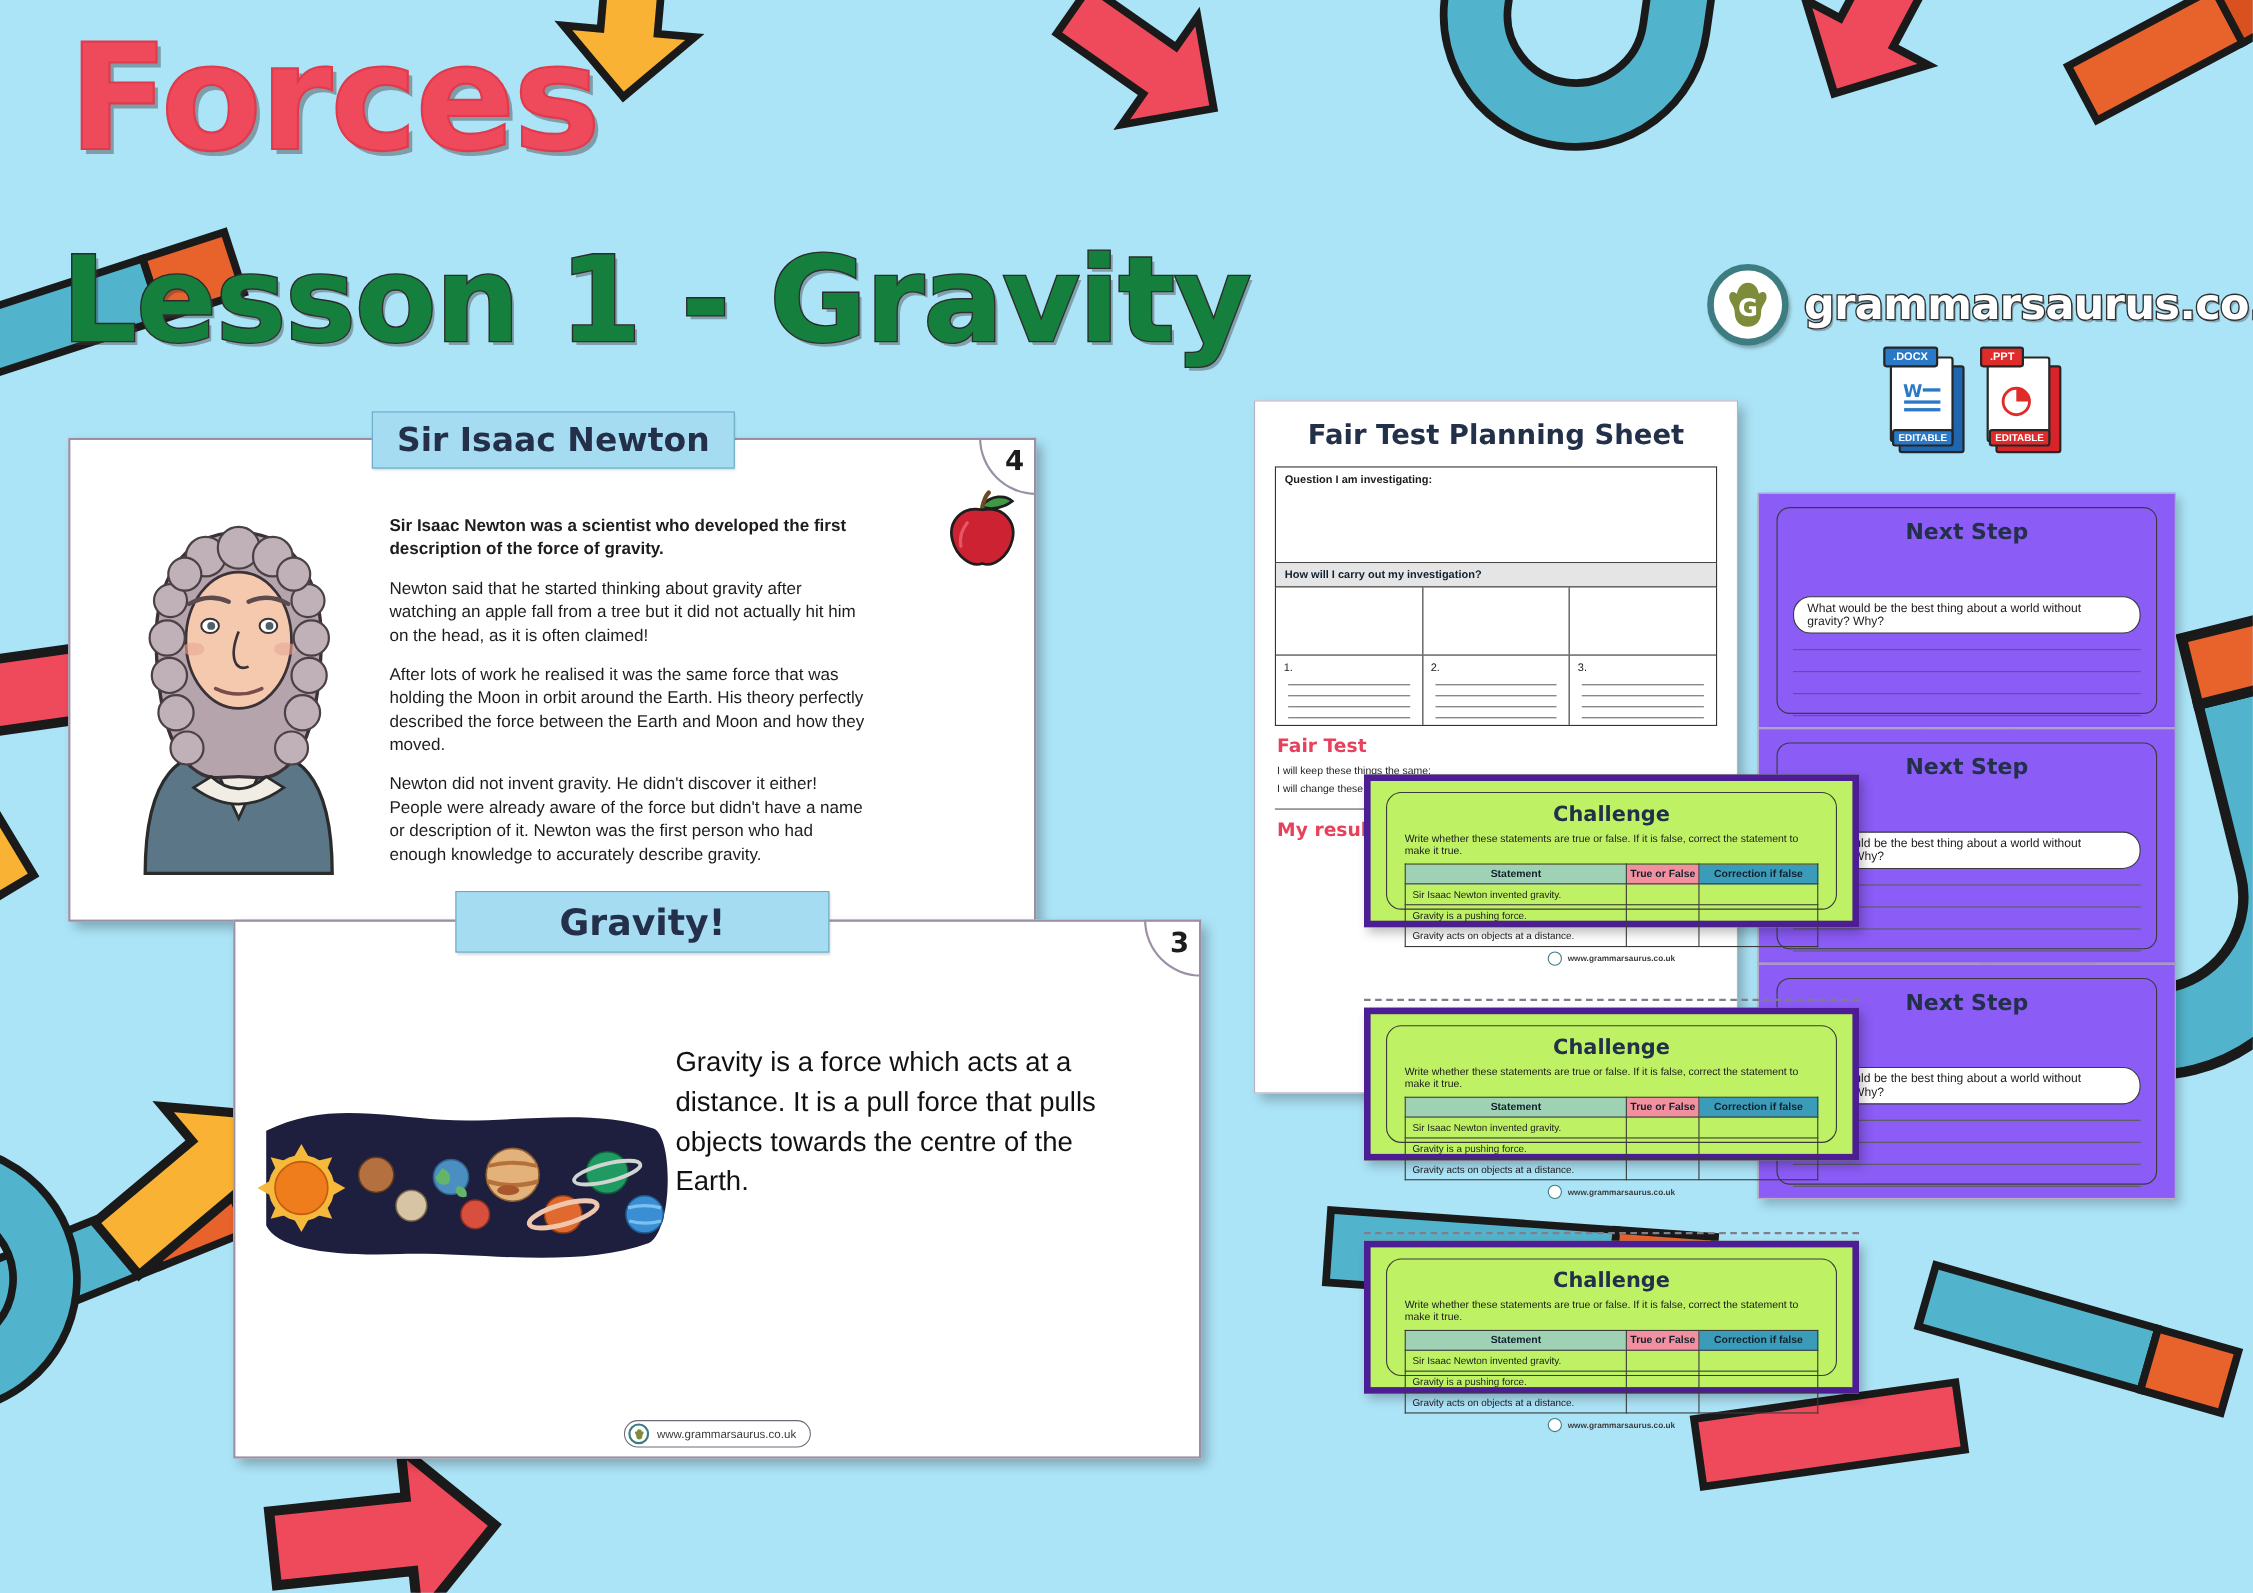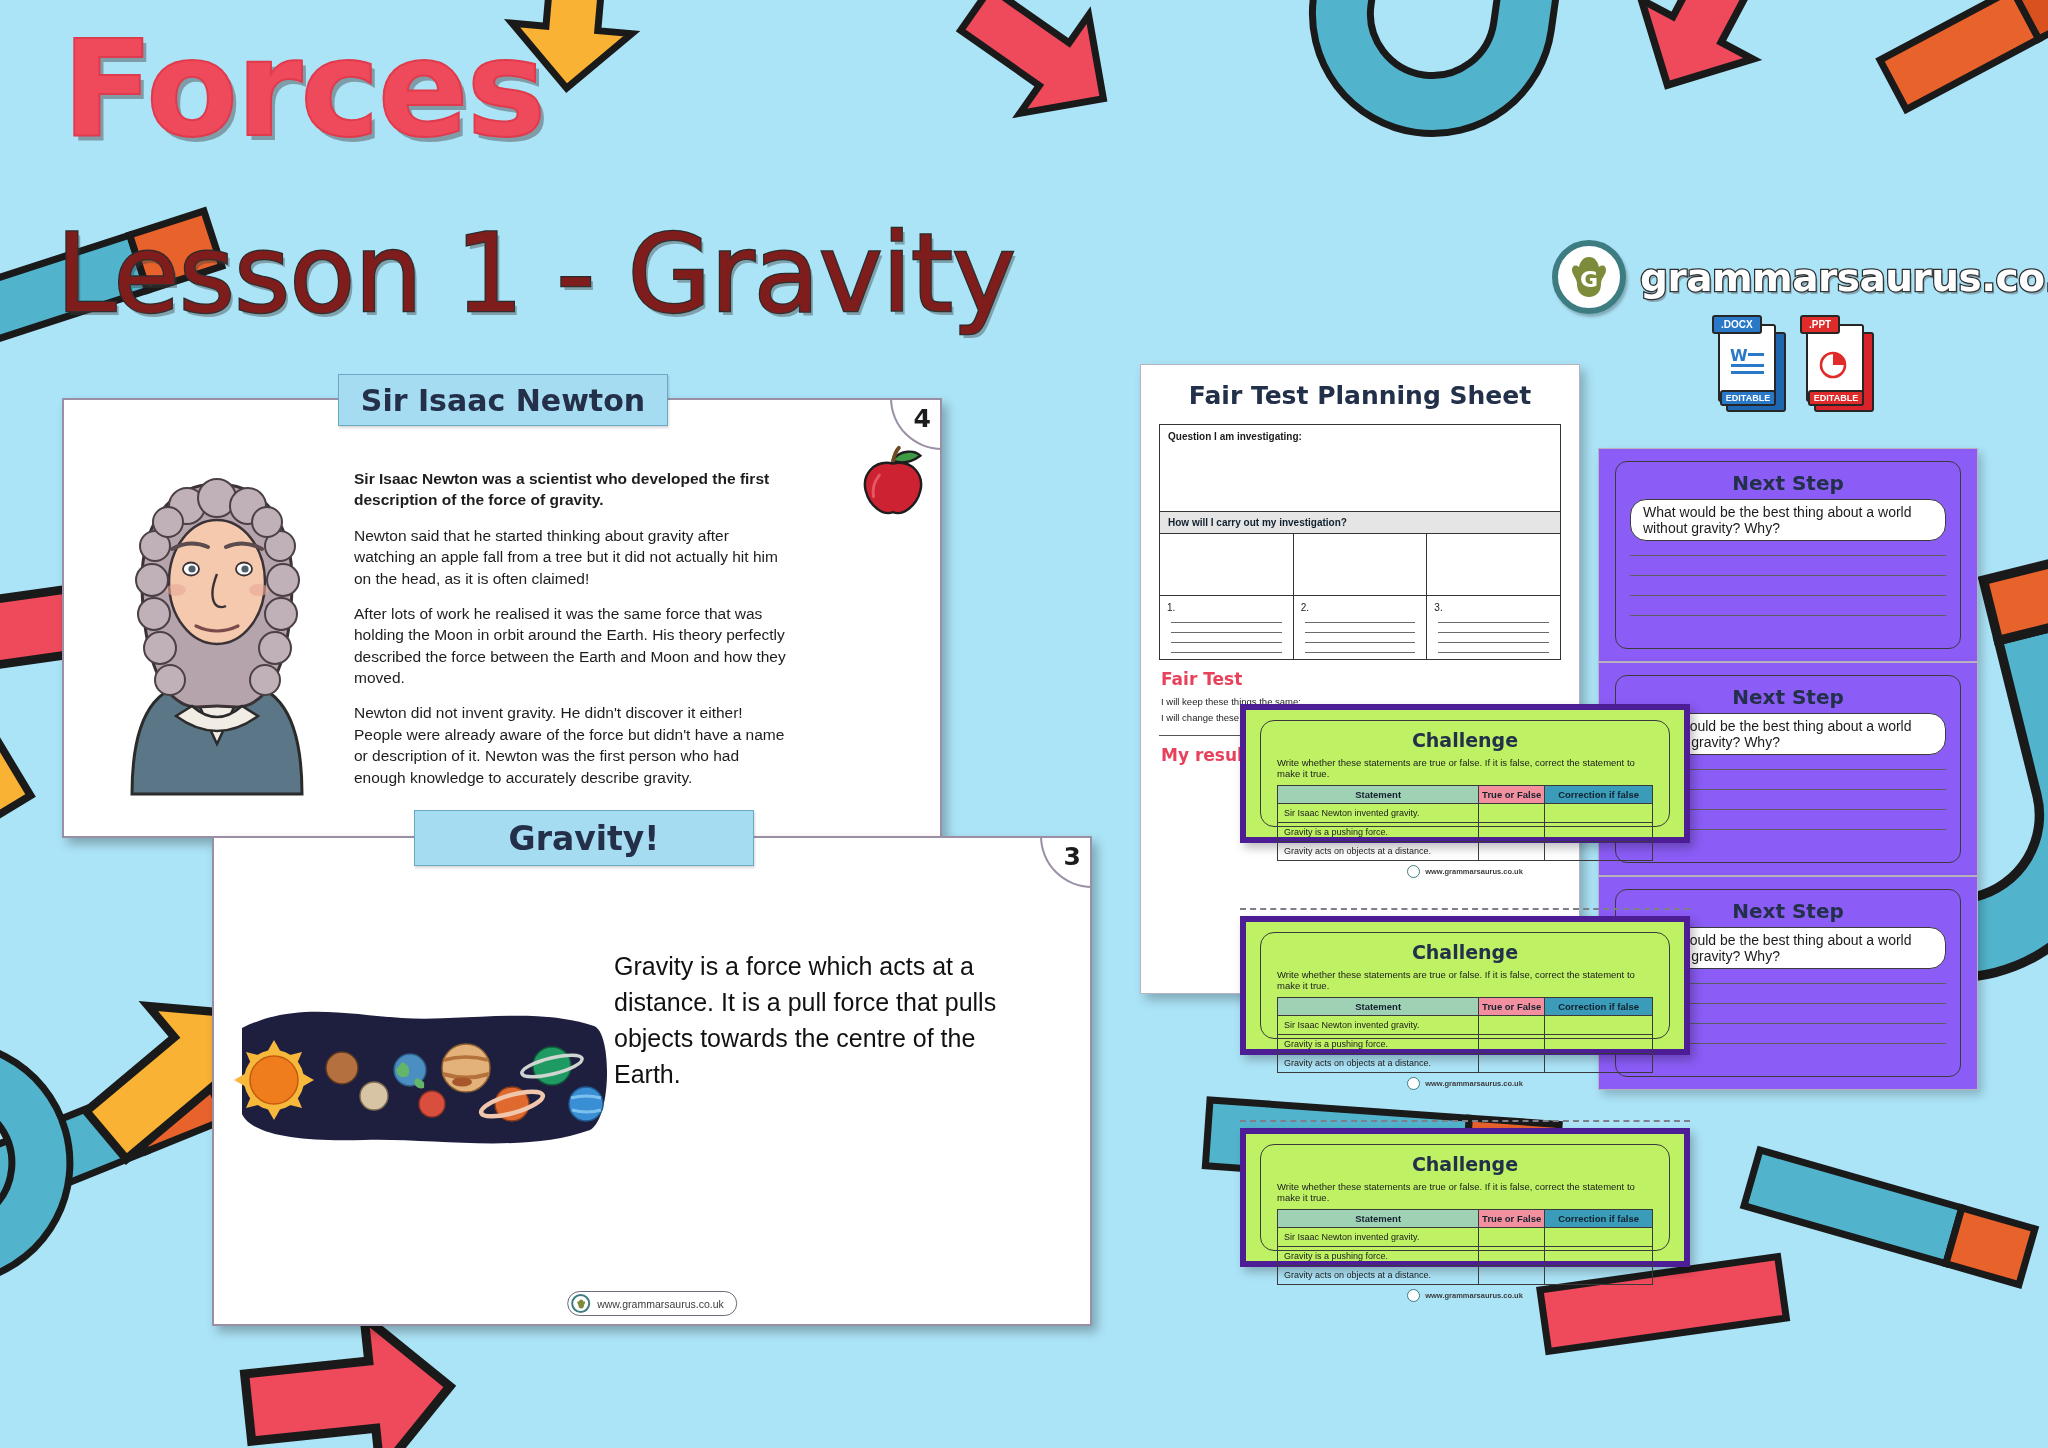--- a/index.html
+++ b/index.html
@@ -20,21 +20,21 @@
     position:absolute; left:62px; top:22px;
     font-size:134px; font-weight:bold; color:#ef4a5b;
     font-family:"DejaVu Sans", sans-serif;
     letter-spacing:-2px;
     text-shadow:4px 5px 0 rgba(70,70,70,.45);
     -webkit-text-stroke:2px #e03b4d;
     line-height:1;
   }
   .title-lesson {
     position:absolute; left:56px; top:220px;
-    font-size:108px; font-weight:normal; color:#7f1d1d;
+    font-size:108px; font-weight:bold; color:#15803d;
     font-family:"DejaVu Sans", sans-serif;
     letter-spacing:-1px;
     text-shadow:3px 4px 0 rgba(60,60,60,.40);
     -webkit-text-stroke:2.5px #2b2b2b;
     paint-order:stroke fill;
     line-height:1;
   }
 
   
   .brand { position:absolute; left:1552px; top:240px; display:flex; align-items:center; gap:14px; }
@@ -176,22 +176,22 @@
     box-shadow:4px 5px 9px rgba(0,0,0,.22);
     width:380px; height:214px; padding:12px 16px;
   }
   .ns-inner { border:1.6px solid #3a3a3a; border-radius:12px; height:100%; padding:9px 14px; position:relative; }
   .ns-title {
     text-align:center; font-family:"DejaVu Sans", sans-serif;
     font-size:20px; font-weight:bold; color:#22304a; margin-bottom:4px;
   }
   .ns-bubble {
     border:1.6px solid #3a3a3a; border-radius:16px;
-    padding:4px 12px; font-size:14px; color:#1b1b1b;
-    display:inline-block; background:#fff;
+    padding:4px 12px; font-size:11px; color:#1b1b1b;
+    display:inline-block; background:#fff;margin-top:43px;
   }
   .ns-lines { margin-top:14px; }
   .ns-lines div { height:1px; background:#5d5d5d; margin-bottom:19px; }
 
   
   .challenge {
     position:absolute; background:#bef264;
     border:6px solid #4c1d95;
     box-shadow:4px 5px 9px rgba(0,0,0,.25);
     width:450px; height:139px; padding:10px 14px;

